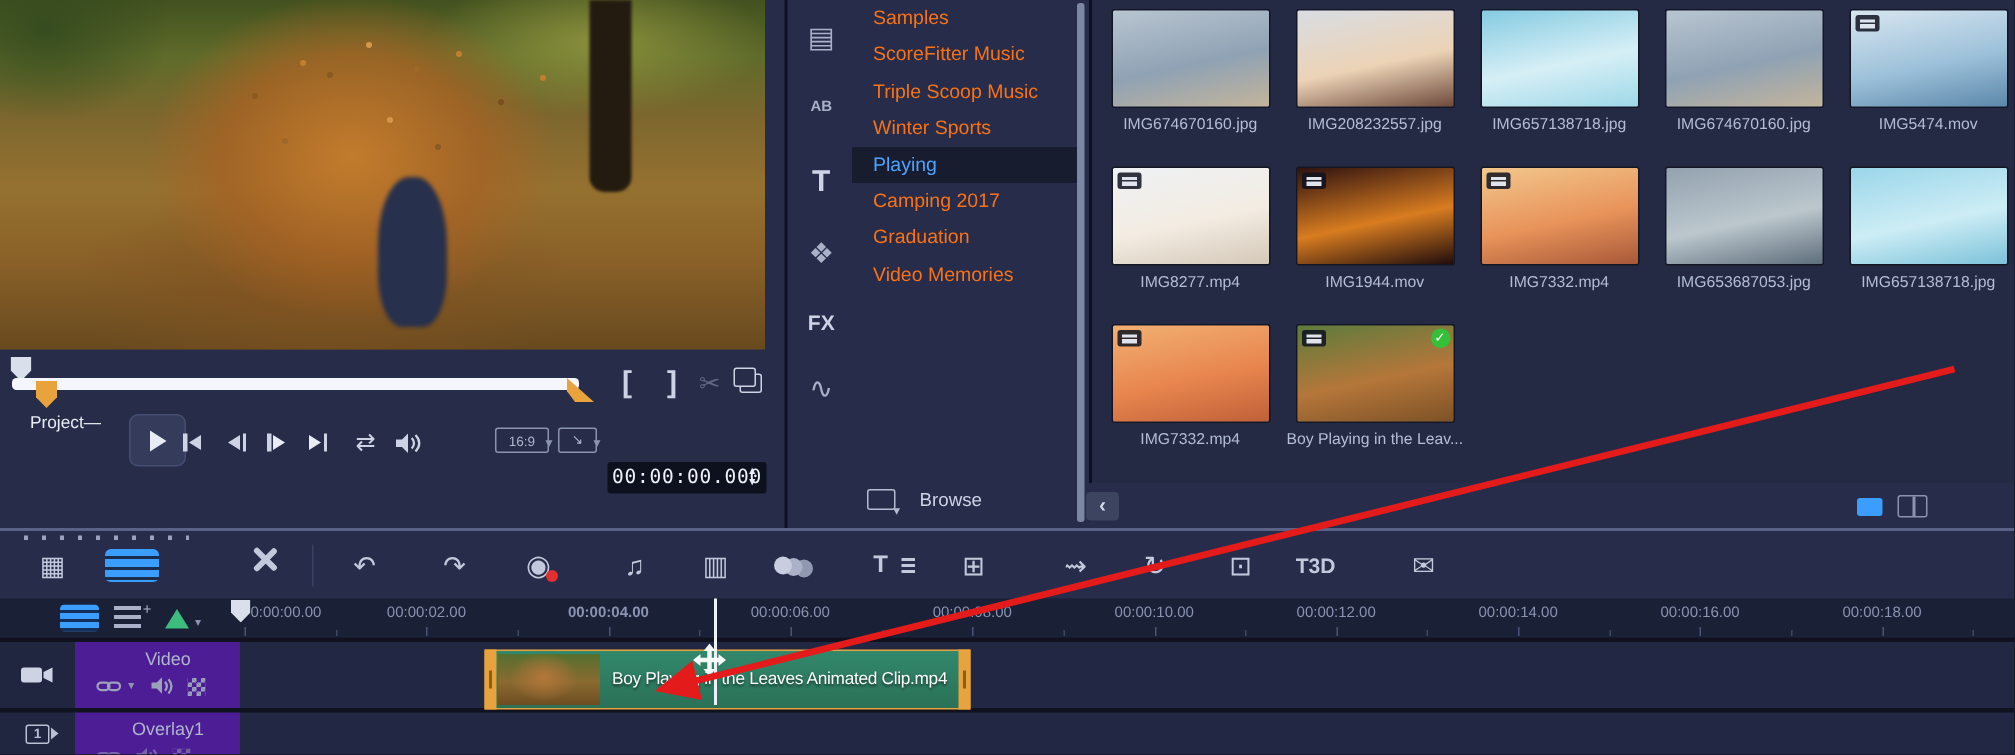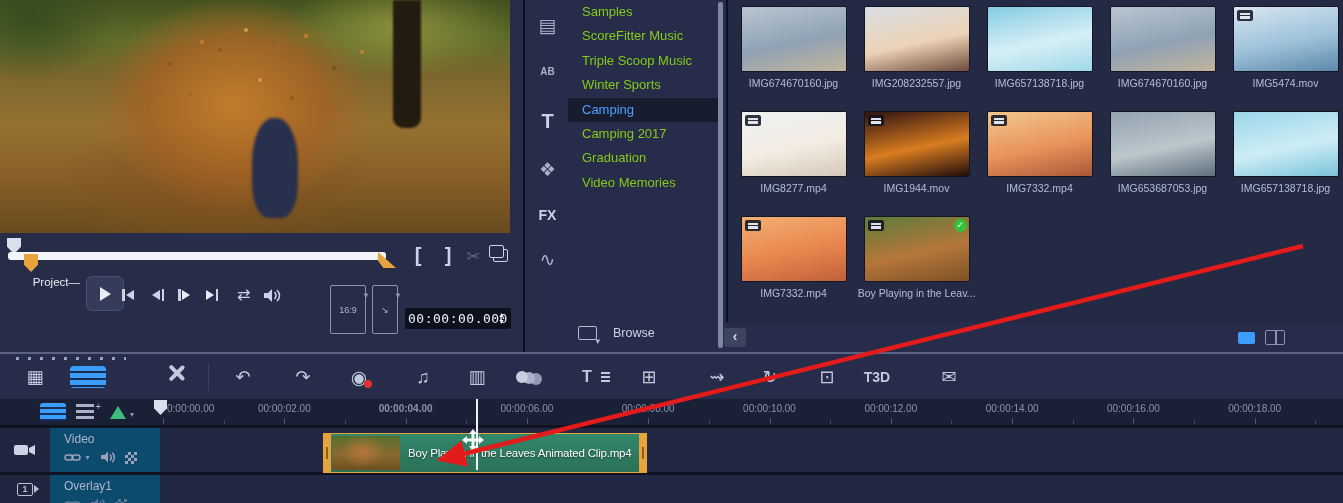--- a/index.html
+++ b/index.html
@@ -34,55 +34,55 @@
     clip-path:polygon(0 0,100% 0,100% 60%,50% 100%,0 60%);}
   #trim-right-handle{position:absolute;left:378px;top:252px;width:18px;height:16px;background:#e8a33d;
     clip-path:polygon(0 0,100% 100%,30% 100%,0 55%);}
   .markbtn{position:absolute;top:244px;font-size:20px;font-weight:bold;color:#cdd3e4;width:20px;text-align:center;cursor:default;}
   #mark-in{left:408px;} #mark-out{left:438px;}
   #split-scissors{position:absolute;left:466px;top:246px;font-size:17px;color:#5f6884;}
   #dup-icon{position:absolute;left:493px;top:249px;width:13px;height:11px;border:1.6px solid #cdd3e4;border-radius:2px;}
   #dup-icon::before{content:"";position:absolute;left:-5px;top:-5px;width:13px;height:11px;border:1.6px solid #cdd3e4;border-radius:2px;background:#272d49;}
 
   
-  #project-label{position:absolute;left:20px;top:276px;width:60px;text-align:right;font-size:11.5px;color:#e8ecf5;}
+  #project-label{position:absolute;left:20px;top:276px;width:60px;font-size:11.5px;color:#e8ecf5;}
   #clip-label{position:absolute;left:20px;top:293px;width:60px;text-align:right;font-size:11.5px;color:#4da3ff;}
   #play-btn{position:absolute;left:86px;top:276px;width:36px;height:33px;background:#353c5b;border:1px solid #454d70;border-radius:6px;
     display:flex;align-items:center;justify-content:center;}
   .tri-r{width:0;height:0;border-left:11px solid #e8ecf5;border-top:7px solid transparent;border-bottom:7px solid transparent;}
   .tri-r.sm{border-left-width:8px;border-top-width:5.5px;border-bottom-width:5.5px;}
   .tri-l.sm{width:0;height:0;border-right:8px solid #cdd3e4;border-top:5.5px solid transparent;border-bottom:5.5px solid transparent;}
   .vbar{width:2.5px;height:12px;background:#cdd3e4;}
   .transport{position:absolute;top:289px;display:flex;align-items:center;gap:1.5px;}
   #skip-start{left:122px;} #frame-back{left:152px;} #frame-fwd{left:178px;} #skip-end{left:206px;}
   #loop-btn{position:absolute;left:237px;top:285px;font-size:16px;color:#cdd3e4;}
   #volume-btn{position:absolute;left:263px;top:288px;}
   .chip{position:absolute;top:285px;height:15px;border:1px solid #8a93b0;border-radius:2px;color:#aeb6cc;
-    font-size:9px;display:flex;align-items:center;justify-content:center;padding:16px 3px;}
+    font-size:9px;display:flex;align-items:center;justify-content:center;padding:0 3px;}
   #aspect-chip{left:330px;width:28px;}
   #resize-chip{left:372px;width:18px;}
   #resize-chip::before{content:"↘";font-size:9px;color:#aeb6cc;}
   .caret{position:absolute;top:291px;font-size:8px;color:#8a93b0;}
   #aspect-caret{left:362px;} #resize-caret{left:394px;}
   #preview-timecode{position:absolute;left:405px;top:308px;width:106px;height:21px;background:#0d111d;border-radius:2px;
     display:flex;align-items:center;justify-content:center;font-size:13px;color:#eef1f8;letter-spacing:.5px;}
   #preview-tc-spin{position:absolute;left:498px;top:308px;height:21px;display:flex;flex-direction:column;justify-content:center;font-size:7px;color:#e8ecf5;line-height:.9;}
 
   
   #lib-nav{position:absolute;left:523px;top:0;width:45px;height:352px;background:#262c49;border-left:2px solid #0d1020;}
   .navic{position:absolute;left:0;width:45px;height:34px;display:flex;align-items:center;justify-content:center;
     font-size:19px;color:#a9b1c8;cursor:default;}
   .navic[data-name="subtitle-ab-icon"]{font-size:10px;font-weight:bold;}
   .navic[data-name="subtitle-ab-icon"]{letter-spacing:0;}
   .navic[data-name="fx-filter-icon"]{font-size:14px;font-weight:bold;color:#cdd3e4;}
   .navic[data-name="title-text-icon"]{font-size:20px;font-weight:bold;color:#cdd3e4;}
 
   
   #lib-categories{position:absolute;left:568px;top:0;width:150px;height:352px;background:#262c49;}
-  .cat{height:24.4px;line-height:24.4px;padding-left:14px;font-size:13px;color:#84cc16;white-space:nowrap;cursor:default;}
+  .cat{height:24.4px;line-height:24.4px;padding-left:14px;font-size:13px;color:#f97316;white-space:nowrap;cursor:default;}
   .cat.sel{background:#171c2e;color:#4da3ff;}
   #browse-row{position:absolute;left:10px;top:326px;display:flex;align-items:center;gap:16px;}
   #browse-icon{position:relative;width:17px;height:12px;border:1.6px solid #b4bcd2;border-radius:2px;}
   #browse-icon::after{content:"▾";position:absolute;right:-4px;bottom:-7px;font-size:9px;color:#b4bcd2;}
   #browse-label{font-size:12.5px;color:#cdd2e4;}
   #lib-scrollbar{position:absolute;left:718px;top:2px;width:5px;height:346px;background:#7d87a3;border-radius:2px;}
 
   
   #media-grid{position:absolute;left:726px;top:0;width:617px;height:322px;background:#242a44;
     display:grid;grid-template-columns:repeat(5,123px);grid-auto-rows:105px;padding-left:4px;border-left:2px solid #0d1020;}
@@ -145,21 +145,21 @@
   #track-list-icon::after{content:"+";position:absolute;right:-7px;top:-3px;font-size:10px;color:#aab1c8;}
   #add-track-icon{position:absolute;left:110px;top:406px;width:0;height:0;
     border-left:8px solid transparent;border-right:8px solid transparent;border-bottom:13px solid #3dbd7d;}
   #add-track-caret{position:absolute;left:130px;top:410px;font-size:8px;color:#8a93b0;}
 
   
   #tl-tracks{position:absolute;left:0;top:425px;width:1343px;height:78px;background:#10131f;}
   .trow{position:absolute;left:0;width:1343px;}
   #row-video{top:3px;height:44px;} #row-overlay{top:50px;height:28px;}
   .ticol{position:absolute;left:0;top:0;width:50px;height:100%;background:#20263f;display:flex;align-items:center;justify-content:center;}
-  .thead{position:absolute;left:50px;top:0;width:110px;height:100%;background:#0c4a6e;padding-left:14px;box-sizing:border-box;}
+  .thead{position:absolute;left:50px;top:0;width:110px;height:100%;background:#4c1d95;padding-left:14px;box-sizing:border-box;text-align:center;}
   .tlane{position:absolute;left:160px;top:0;width:1183px;height:100%;background:#222843;}
   .tlabel{font-size:12px;color:#aeb6cc;margin-top:4px;}
   .thicons{display:flex;align-items:center;gap:9px;margin-top:5px;}
   .thicons .caret2{font-size:7px;color:#8a93b0;margin-left:-6px;}
   .gridic{width:12px;height:12px;
     background-image:linear-gradient(45deg,#9aa3ba 25%,transparent 25%,transparent 75%,#9aa3ba 75%),
       linear-gradient(45deg,#9aa3ba 25%,transparent 25%,transparent 75%,#9aa3ba 75%);
     background-size:6px 6px;background-position:0 0,3px 3px;}
   #row-overlay .thicons{opacity:.55;}
   #overlay-num-icon{position:relative;width:14px;height:11px;border:1.6px solid #b8c0d4;border-radius:2px;
@@ -255,21 +255,21 @@
         <div class="navic" data-name="fx-filter-icon" style="top: 198px;">FX</div>
         <div class="navic" data-name="motion-path-icon" style="top: 242px;">∿</div>
       </div>
 
     <div id="lib-categories" data-name="library-categories-panel">
       <div id="category-list" data-name="category-list">
           <div class="cat" data-name="category-item-samples">Samples</div>
           <div class="cat" data-name="category-item-scorefitter-music">ScoreFitter Music</div>
           <div class="cat" data-name="category-item-triple-scoop-music">Triple Scoop Music</div>
           <div class="cat" data-name="category-item-winter-sports">Winter Sports</div>
-          <div class="cat sel" data-name="category-item-vacation">Camping</div>
+          <div class="cat sel" data-name="category-item-vacation">Playing</div>
           <div class="cat" data-name="category-item-camping-2018">Camping 2017</div>
           <div class="cat" data-name="category-item-graduation">Graduation</div>
           <div class="cat" data-name="category-item-video-memories">Video Memories</div>
         </div>
       <div id="browse-row" data-name="browse-button">
         <span id="browse-icon" data-name="browse-icon"></span>
         <span id="browse-label" data-name="browse-label">Browse</span>
       </div>
     </div>
     <div id="lib-scrollbar" data-name="library-scrollbar"></div>

